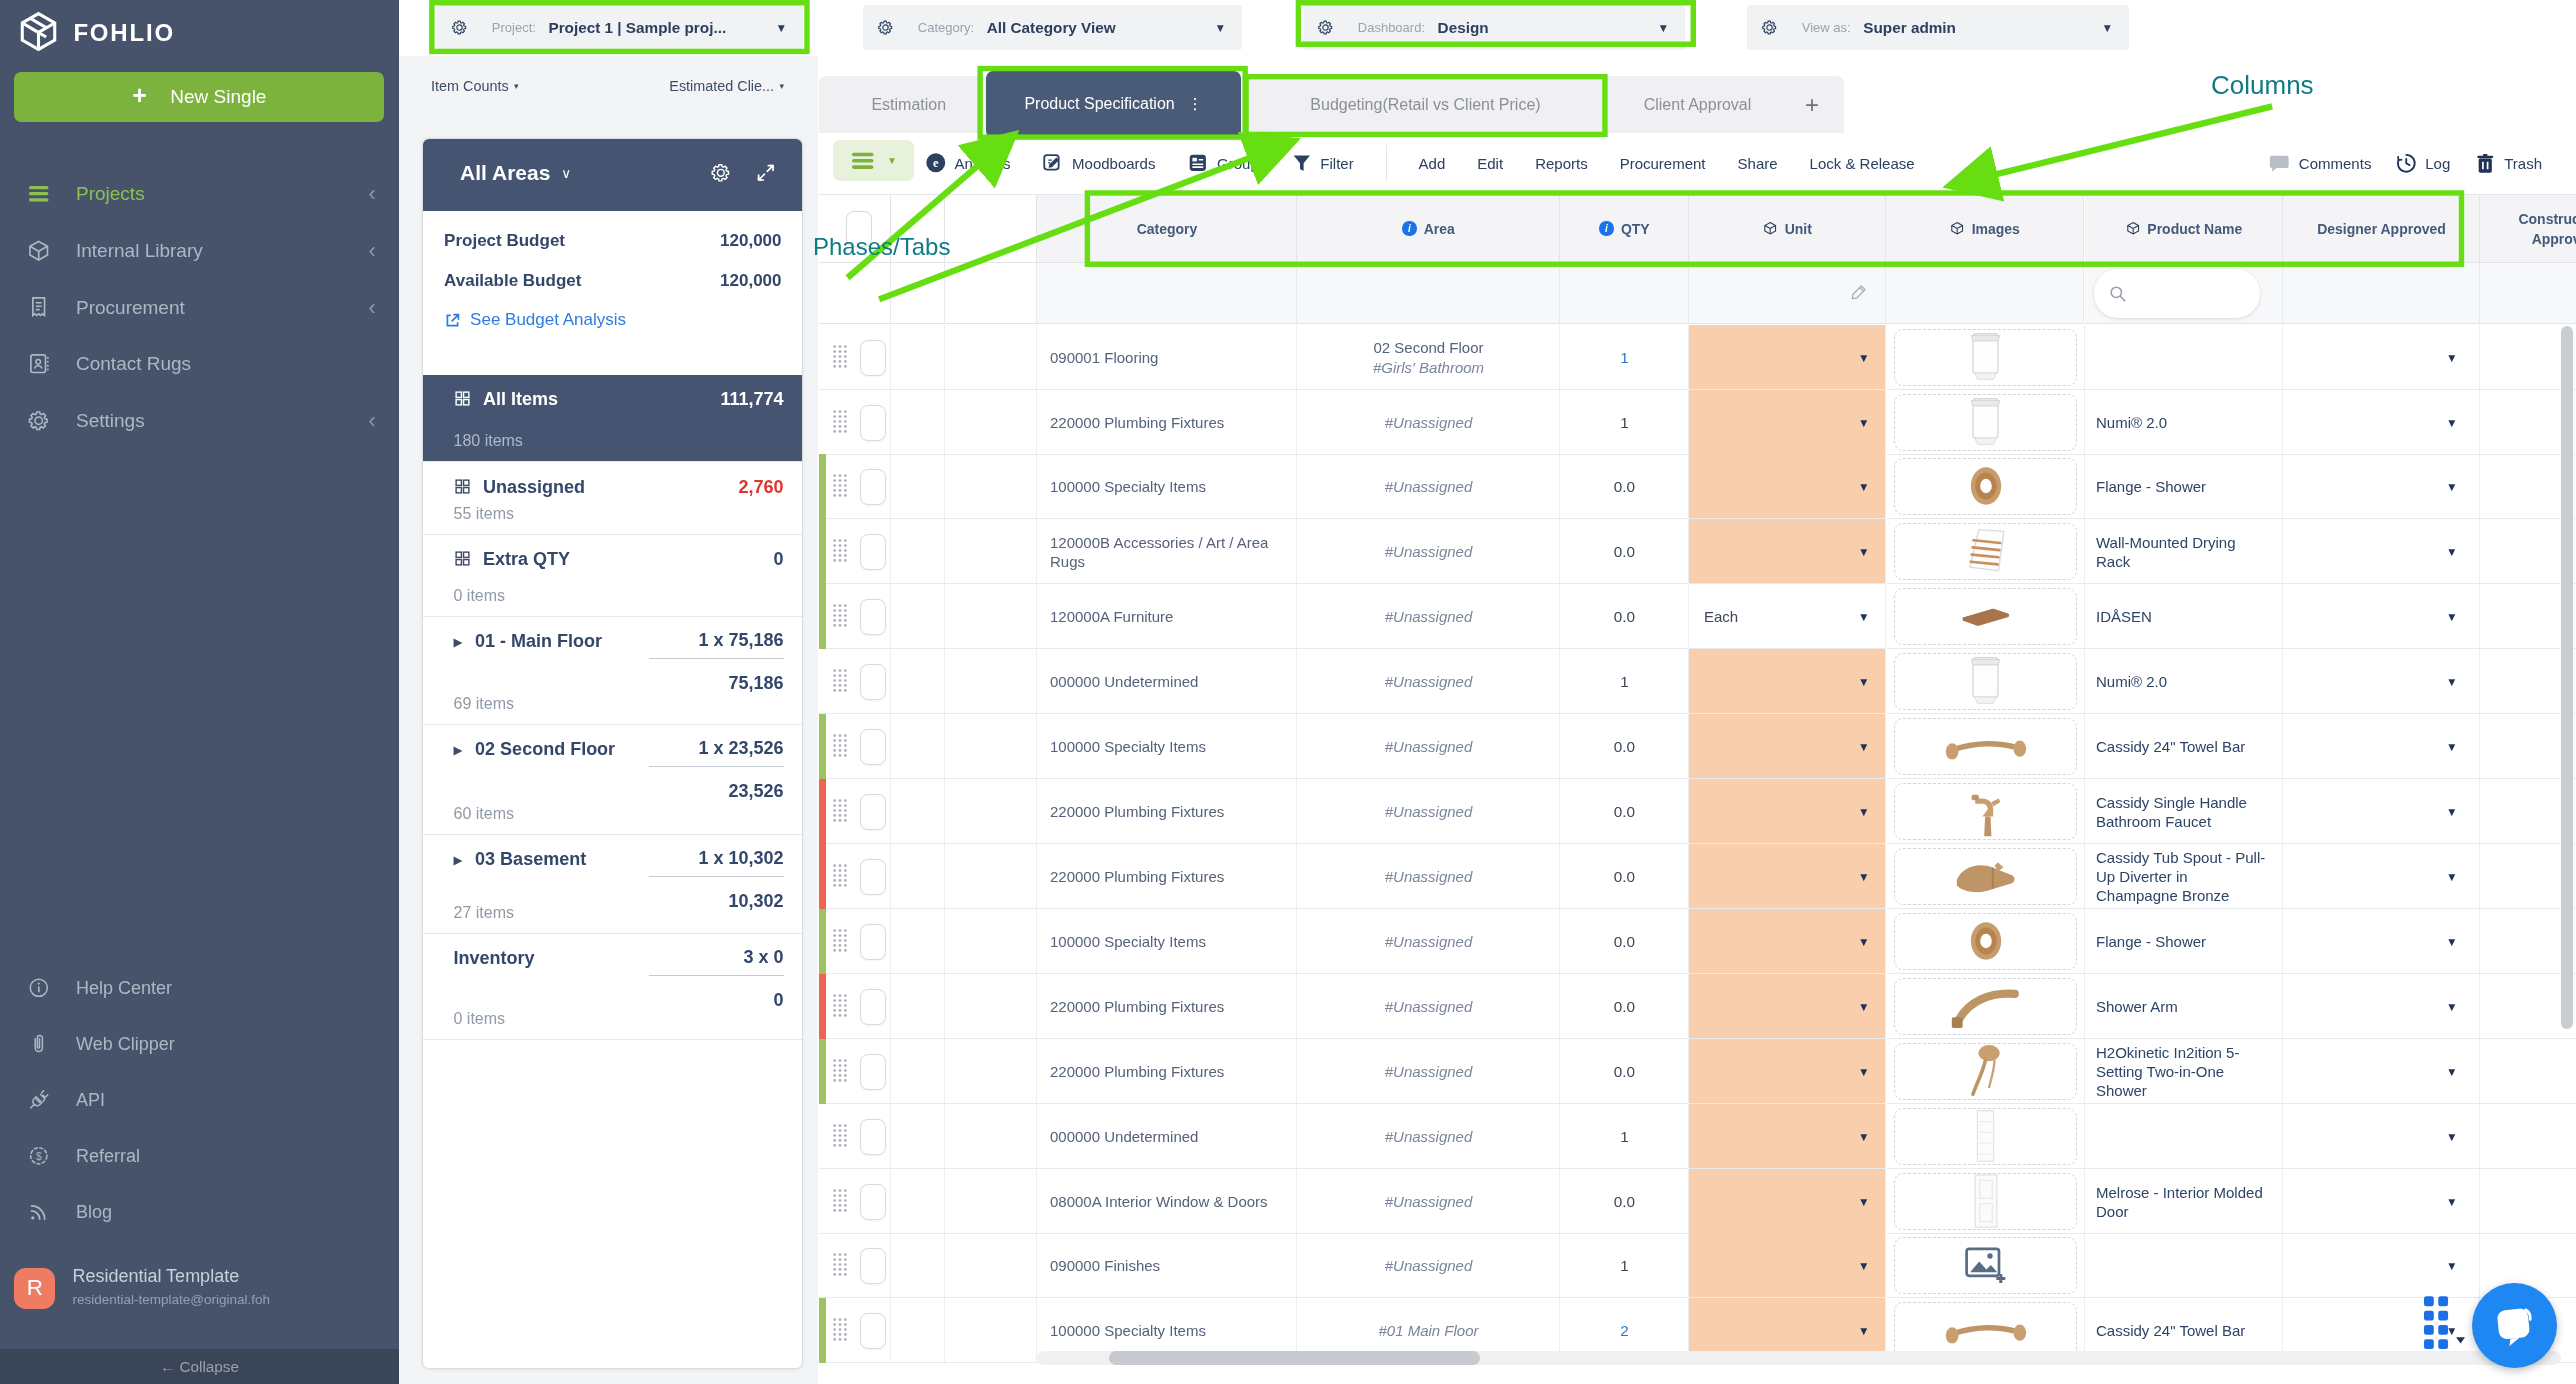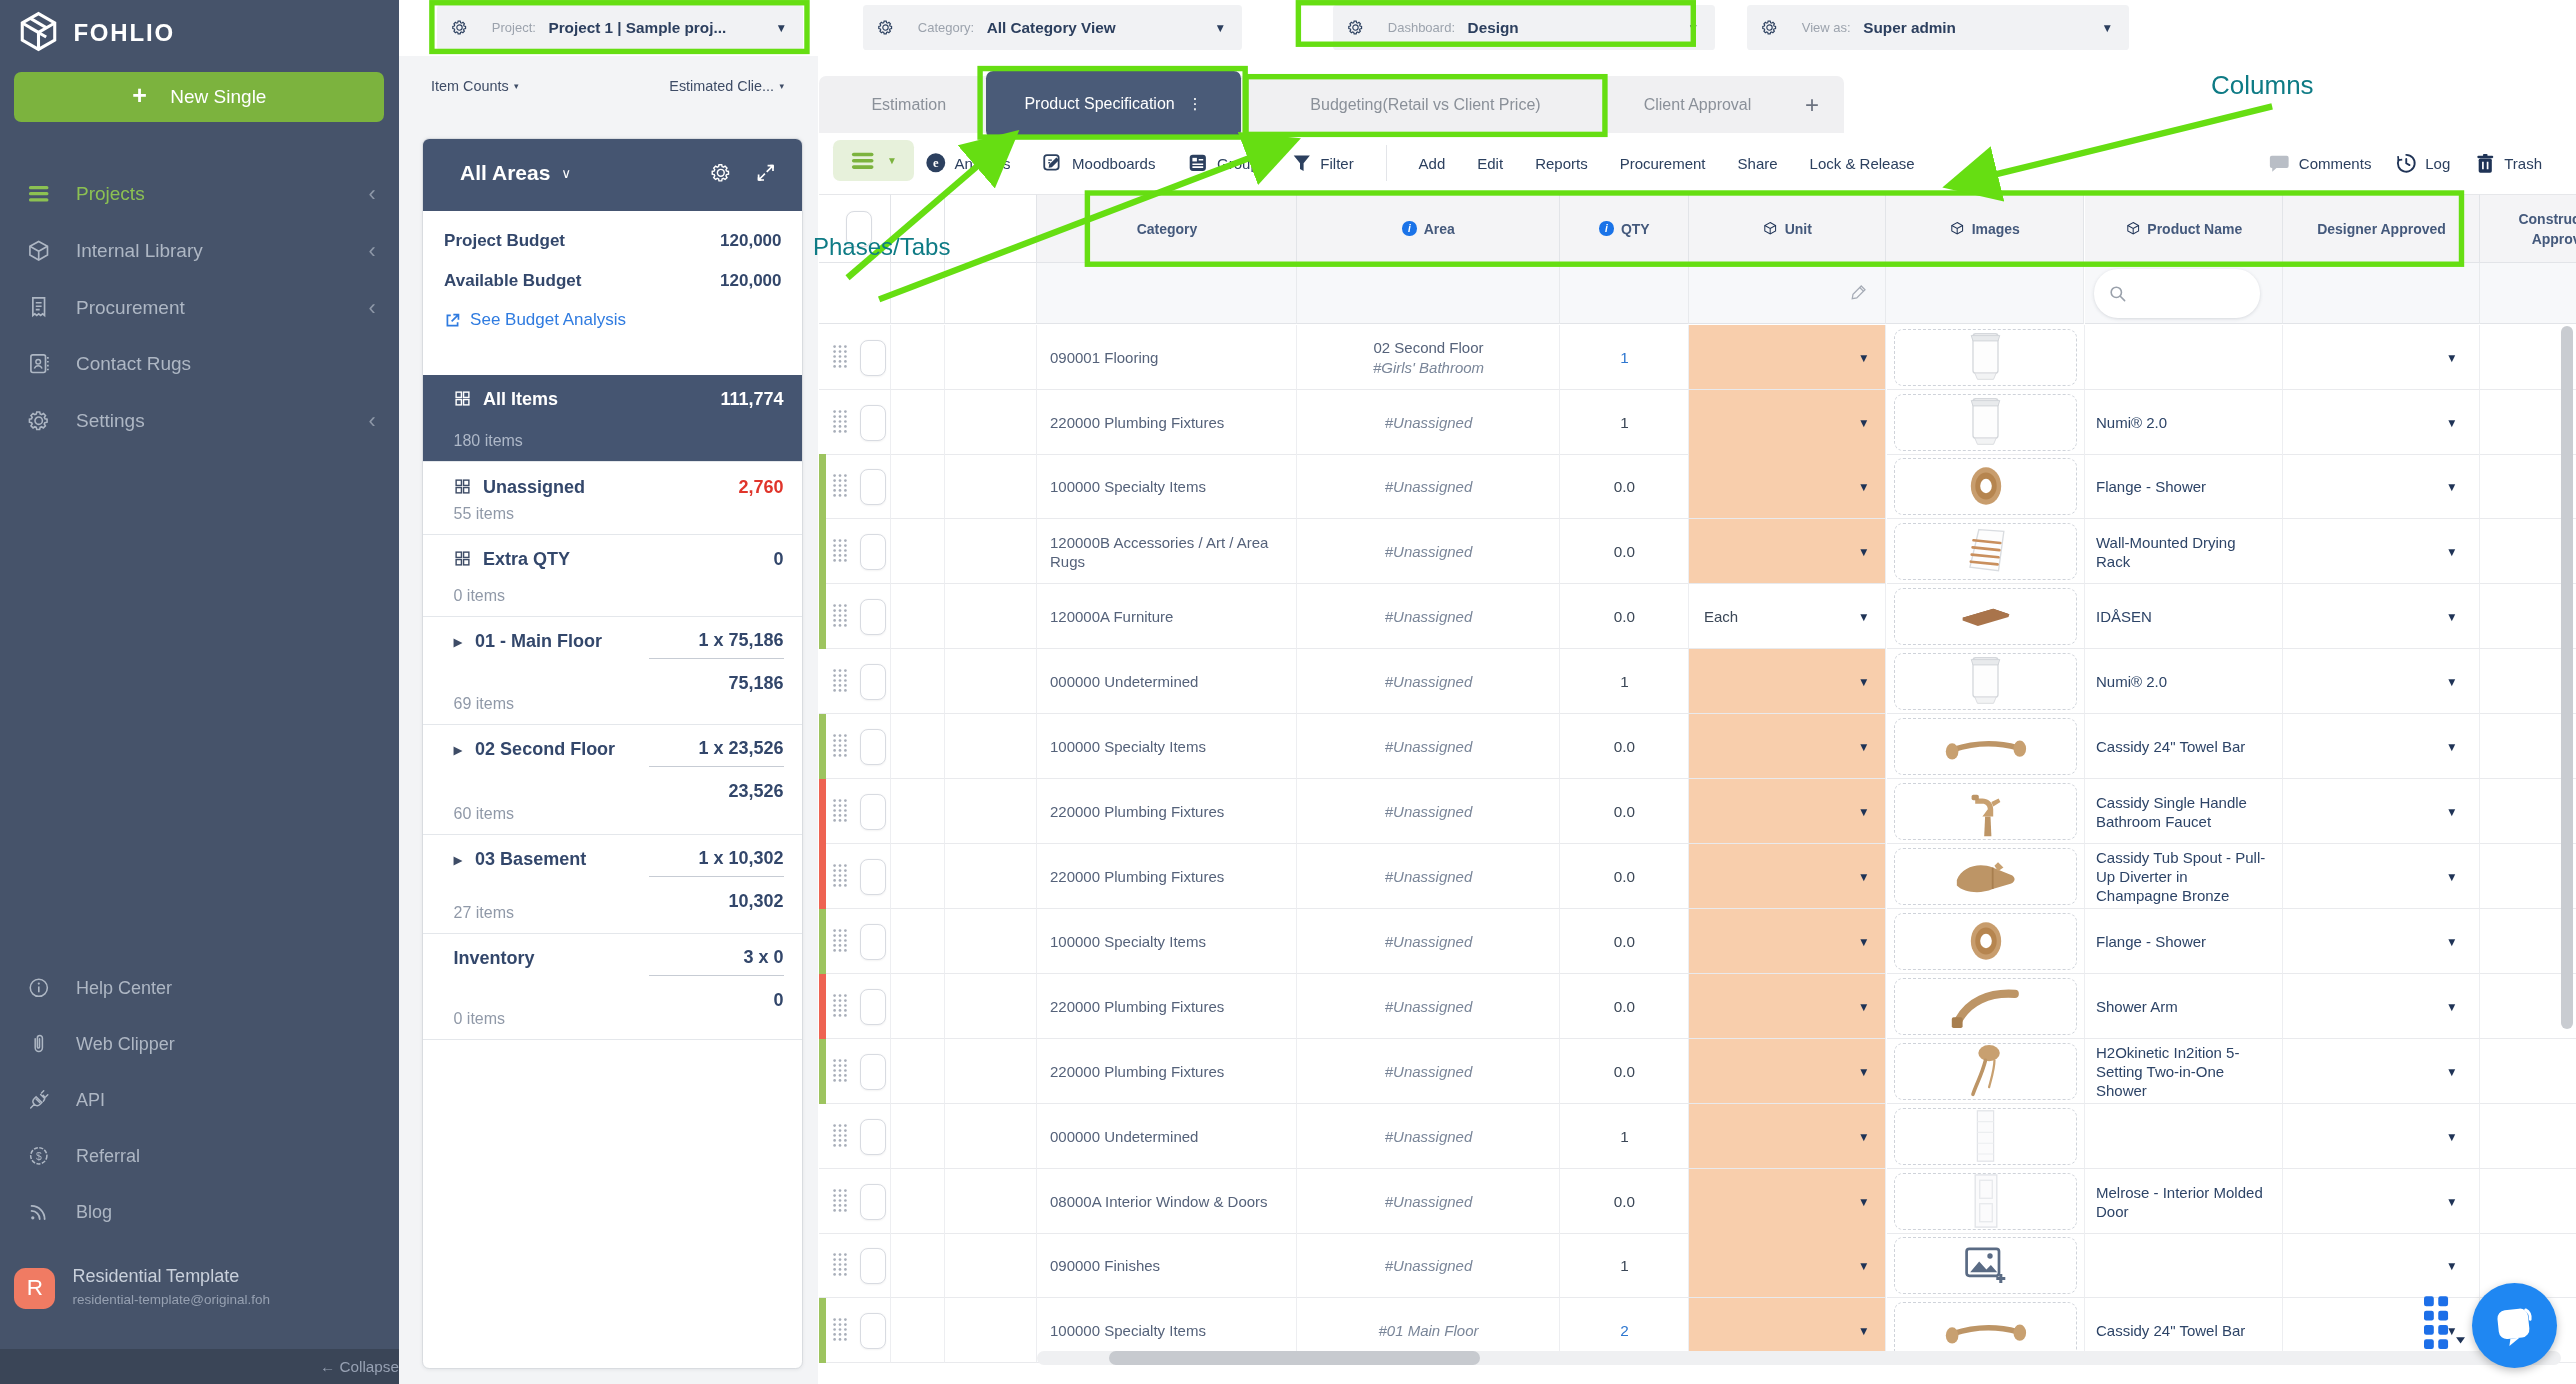--- a/index.html
+++ b/index.html
@@ -18,21 +18,21 @@
   .nav-item.active .nlabel{color:#8cc152;}
   .nav-item .nchev{position:absolute;right:23.4px;color:#8e98a8;font-size:21.6px;}
   .foot-item{height:54px;}
   .foot-item .nlabel{font-size:18px;}
   #user-row{position:absolute;left:14.4px;top:1266px;width:370px;cursor:pointer;}
   #avatar{position:absolute;left:0;top:1.8px;width:41px;height:41px;border-radius:11.7px;background:#f07b63;
     color:#fff;font-size:22.5px;display:flex;align-items:center;justify-content:center;}
   #user-name{position:absolute;left:58px;top:0;font-size:18px;color:#c9d0db;white-space:nowrap;}
   #user-email{position:absolute;left:58px;top:26px;font-size:13.5px;color:#96a0b1;white-space:nowrap;}
   #collapse-bar{position:absolute;left:0;top:1349px;width:399px;height:36px;background:#3a4557;
-    display:flex;align-items:center;justify-content:flex-end;color:#97a1b3;font-size:15.3px;cursor:pointer;}
+    display:flex;align-items:center;justify-content:center;color:#97a1b3;font-size:15.3px;cursor:pointer;}
   
   #topbar{position:absolute;left:399px;top:0;width:2177px;height:56px;background:#fff;}
   .selector{position:absolute;top:5.4px;height:45px;background:#f1f2f4;border-radius:3.6px;display:flex;
     align-items:center;cursor:pointer;}
   .selector .sgear{margin-left:14.4px;display:flex;}
   .selector .slabel{margin-left:23.4px;font-size:13px;color:#9ca3ad;white-space:nowrap;}
   .selector .svalue{margin-left:12.6px;font-size:15.3px;font-weight:bold;color:#2c3f5e;white-space:nowrap;}
   .selector .scaret{margin-left:auto;margin-right:16px;font-size:11.7px;color:#2c3f5e;}
   
   #areas-region{position:absolute;left:399px;top:56px;width:419px;height:1329px;background:#f3f4f6;}
@@ -269,21 +269,21 @@
       <div class="selector" style="left: 464px; width: 379px;">
         <div class="sgear">
           <svg width="17" height="17" viewBox="0 0 24 24">
             <path d="M12 8.2a3.8 3.8 0 1 0 0 7.6 3.8 3.8 0 0 0 0-7.6Zm8.6 5.3v-3l-2.2-.5a6.6 6.6 0 0 0-.6-1.4l1.2-1.9-2.1-2.1-1.9 1.2a6.6 6.6 0 0 0-1.4-.6L13 3h-3l-.5 2.2a6.6 6.6 0 0 0-1.4.6L6.2 4.6 4.1 6.7l1.2 1.9a6.6 6.6 0 0 0-.6 1.4l-2.2.5v3l2.2.5c.14.5.34.96.6 1.4l-1.2 1.9 2.1 2.1 1.9-1.2c.44.26.9.46 1.4.6L10 21h3l.5-2.2c.5-.14.96-.34 1.4-.6l1.9 1.2 2.1-2.1-1.2-1.9c.26-.44.46-.9.6-1.4Z" fill="none" stroke="#2c405f" stroke-width="1.6"></path>
           </svg>
         </div>
         <div class="slabel">Category:</div>
         <div class="svalue">All Category View</div>
         <div class="scaret">▼</div>
       </div>
-      <div class="selector" style="left: 934px; width: 382px;">
+      <div class="selector" style="left: 904px; width: 382px;">
         <div class="sgear">
           <svg width="17" height="17" viewBox="0 0 24 24">
             <path d="M12 8.2a3.8 3.8 0 1 0 0 7.6 3.8 3.8 0 0 0 0-7.6Zm8.6 5.3v-3l-2.2-.5a6.6 6.6 0 0 0-.6-1.4l1.2-1.9-2.1-2.1-1.9 1.2a6.6 6.6 0 0 0-1.4-.6L13 3h-3l-.5 2.2a6.6 6.6 0 0 0-1.4.6L6.2 4.6 4.1 6.7l1.2 1.9a6.6 6.6 0 0 0-.6 1.4l-2.2.5v3l2.2.5c.14.5.34.96.6 1.4l-1.2 1.9 2.1 2.1 1.9-1.2c.44.26.9.46 1.4.6L10 21h3l.5-2.2c.5-.14.96-.34 1.4-.6l1.9 1.2 2.1-2.1-1.2-1.9c.26-.44.46-.9.6-1.4Z" fill="none" stroke="#2c405f" stroke-width="1.6"></path>
           </svg>
         </div>
         <div class="slabel">Dashboard:</div>
         <div class="svalue">Design</div>
         <div class="scaret">▼</div>
       </div>
       <div class="selector" style="left: 1348px; width: 382px;">

